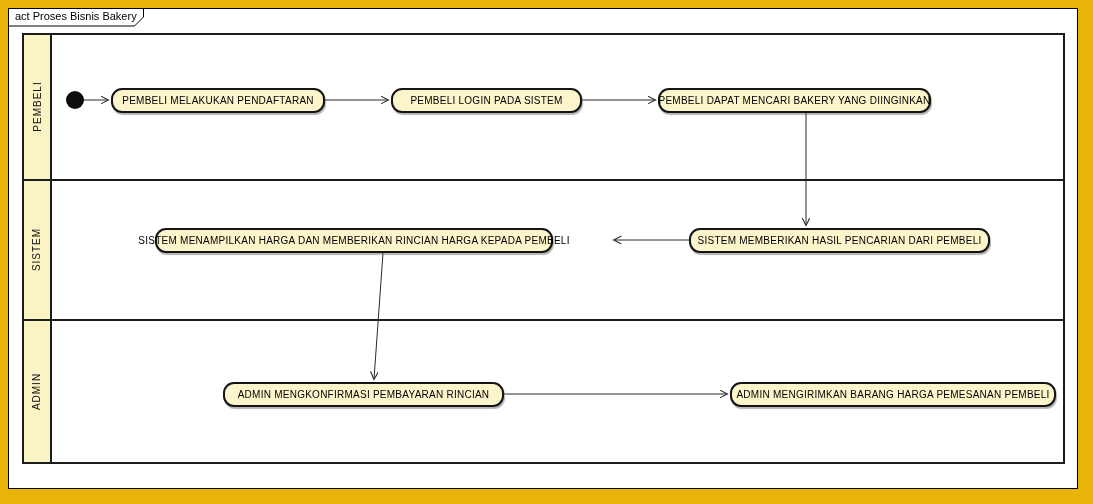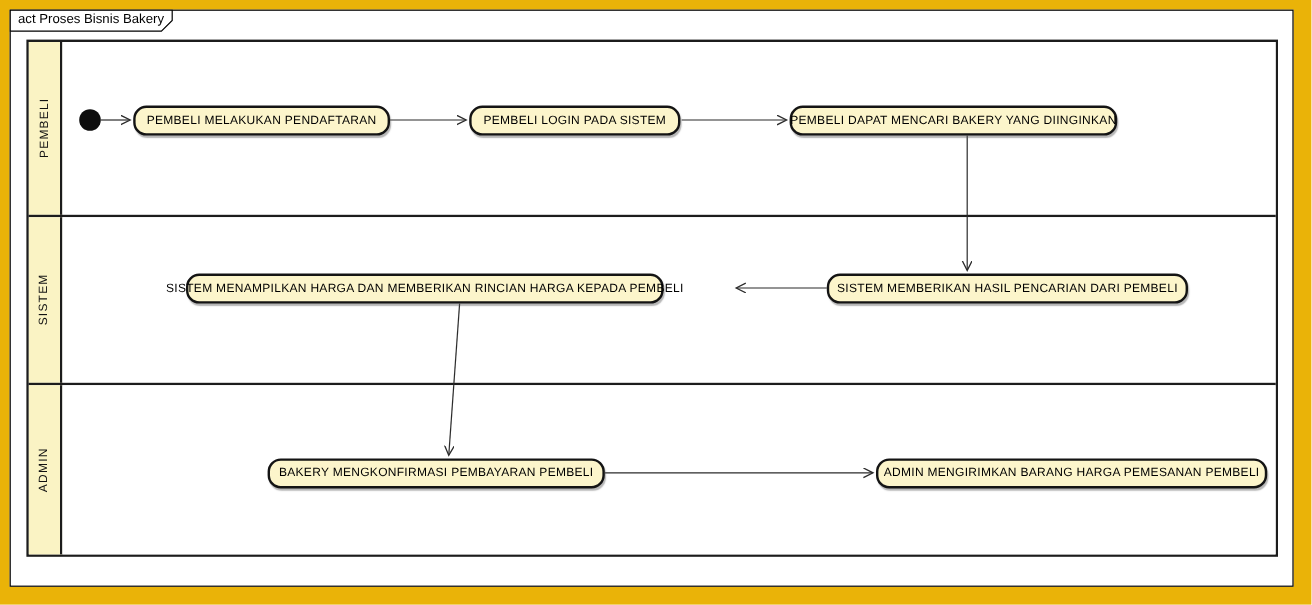--- a/index.html
+++ b/index.html
@@ -39,21 +39,21 @@
   svg.edges{position:absolute;left:0;top:0;width:1093px;height:504px;pointer-events:none;}
 
   
   .initial-node{position:absolute;left:66px;top:91px;width:18px;height:18px;
     border-radius:50%;background:#0d0d0d;}
   .node{position:absolute;height:25px;display:flex;align-items:center;justify-content:center;
     background:var(--node-fill);border:2px solid #141414;border-radius:11px;
     font-size:10px;letter-spacing:.25px;color:#000;white-space:nowrap;
     box-shadow:1px 2px 1px rgba(90,90,90,.45);padding:0 8px;}
   .n1{left:111px;top:88px;width:214px;}
-  .n2{left:391px;top:88px;width:176px;}
+  .n2{left:391px;top:88px;width:191px;}
   .n3{left:658px;top:88px;width:273px;}
   .n4{left:155px;top:228px;width:398px;}
   .n5{left:689px;top:228px;width:301px;}
   .n6{left:223px;top:382px;width:281px;}
   .n7{left:730px;top:382px;width:326px;}
 </style>
 </head>
 <body>
 
 <div class="canvas">
@@ -101,16 +101,16 @@
     <line x1="383" y1="253" x2="374" y2="379" stroke="#2b2b2b" stroke-width="1" marker-end="url(#arrow)"></line>
     <line x1="504" y1="394" x2="727" y2="394" stroke="#2b2b2b" stroke-width="1" marker-end="url(#arrow)"></line>
   </svg>
 
   <div class="initial-node"></div>
   <div class="node n1">PEMBELI MELAKUKAN PENDAFTARAN</div>
   <div class="node n2">PEMBELI LOGIN PADA SISTEM</div>
   <div class="node n3">PEMBELI DAPAT MENCARI BAKERY YANG DIINGINKAN</div>
   <div class="node n4">SISTEM MENAMPILKAN HARGA DAN MEMBERIKAN RINCIAN HARGA KEPADA PEMBELI</div>
   <div class="node n5">SISTEM MEMBERIKAN HASIL PENCARIAN DARI PEMBELI</div>
-  <div class="node n6">BAKERY MENGKONFIRMASI PEMBAYARAN PEMBELI</div>
+  <div class="node n6">ADMIN MENGKONFIRMASI PEMBAYARAN RINCIAN</div>
   <div class="node n7">ADMIN MENGIRIMKAN BARANG HARGA PEMESANAN PEMBELI</div>
 
 </div>
 
 </body></html>

